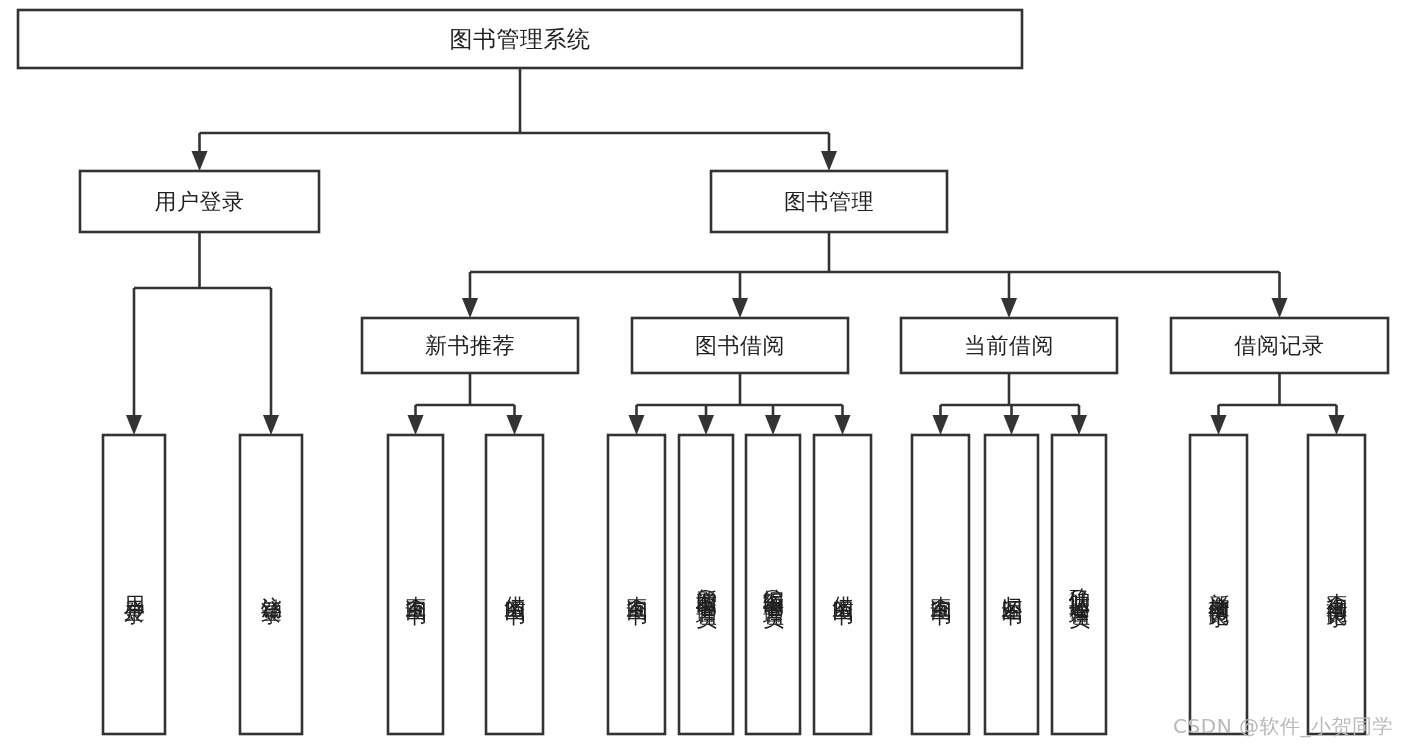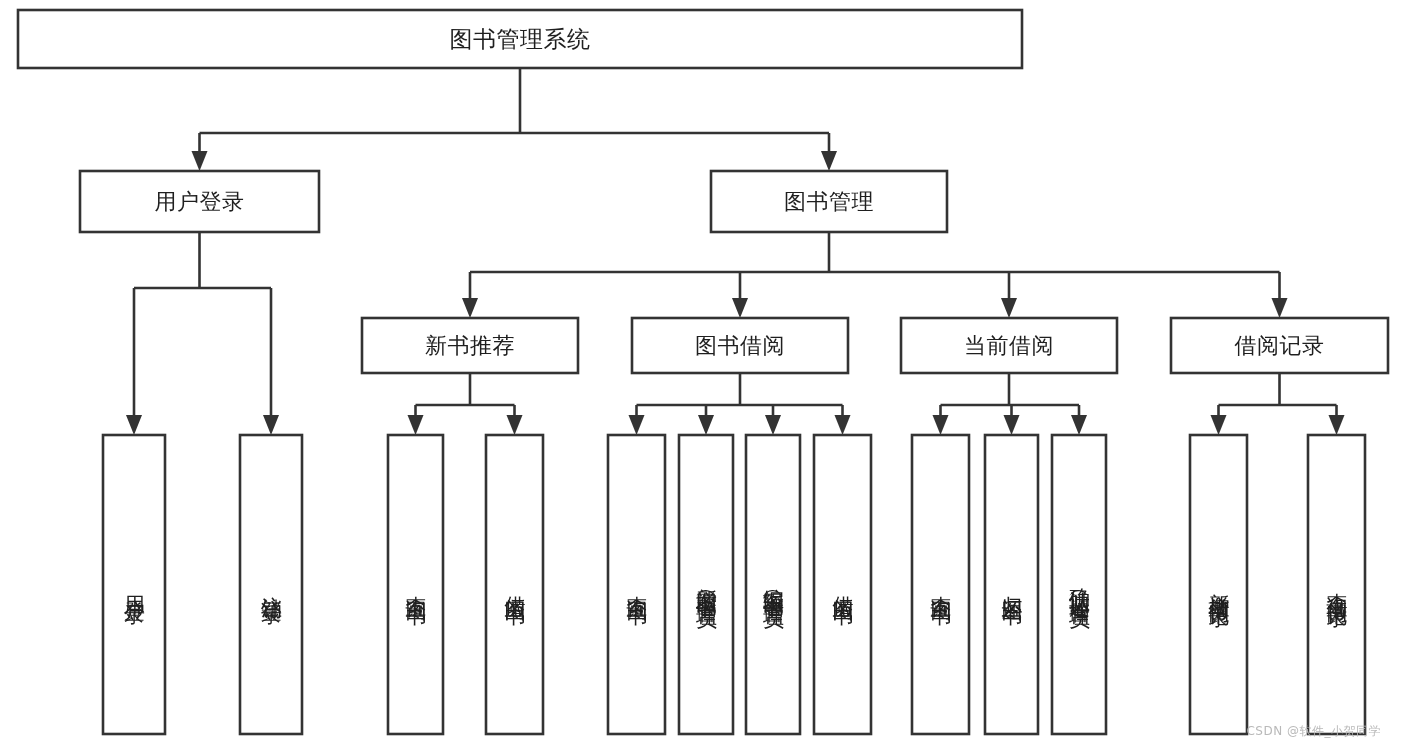--- a/index.html
+++ b/index.html
@@ -61,24 +61,24 @@
     font-size: 21px;
     color: #1f1f1f;
     letter-spacing: 3px;
     line-height: 1;
     white-space: nowrap;
     pointer-events: none;
     text-align: center;
   }
   .watermark {
     position: absolute;
-    right: 24px;
+    right: 12px;
     bottom: 6px;
     font-family: "DejaVu Sans", "Liberation Sans", sans-serif;
-    font-size: 12px;
+    font-size: 20px;
     color: #b9b9b9;
     letter-spacing: 0.5px;
     white-space: nowrap;
     user-select: none;
   }
 </style>
 </head>
 <body>
 
 <div id="diagram-root">

